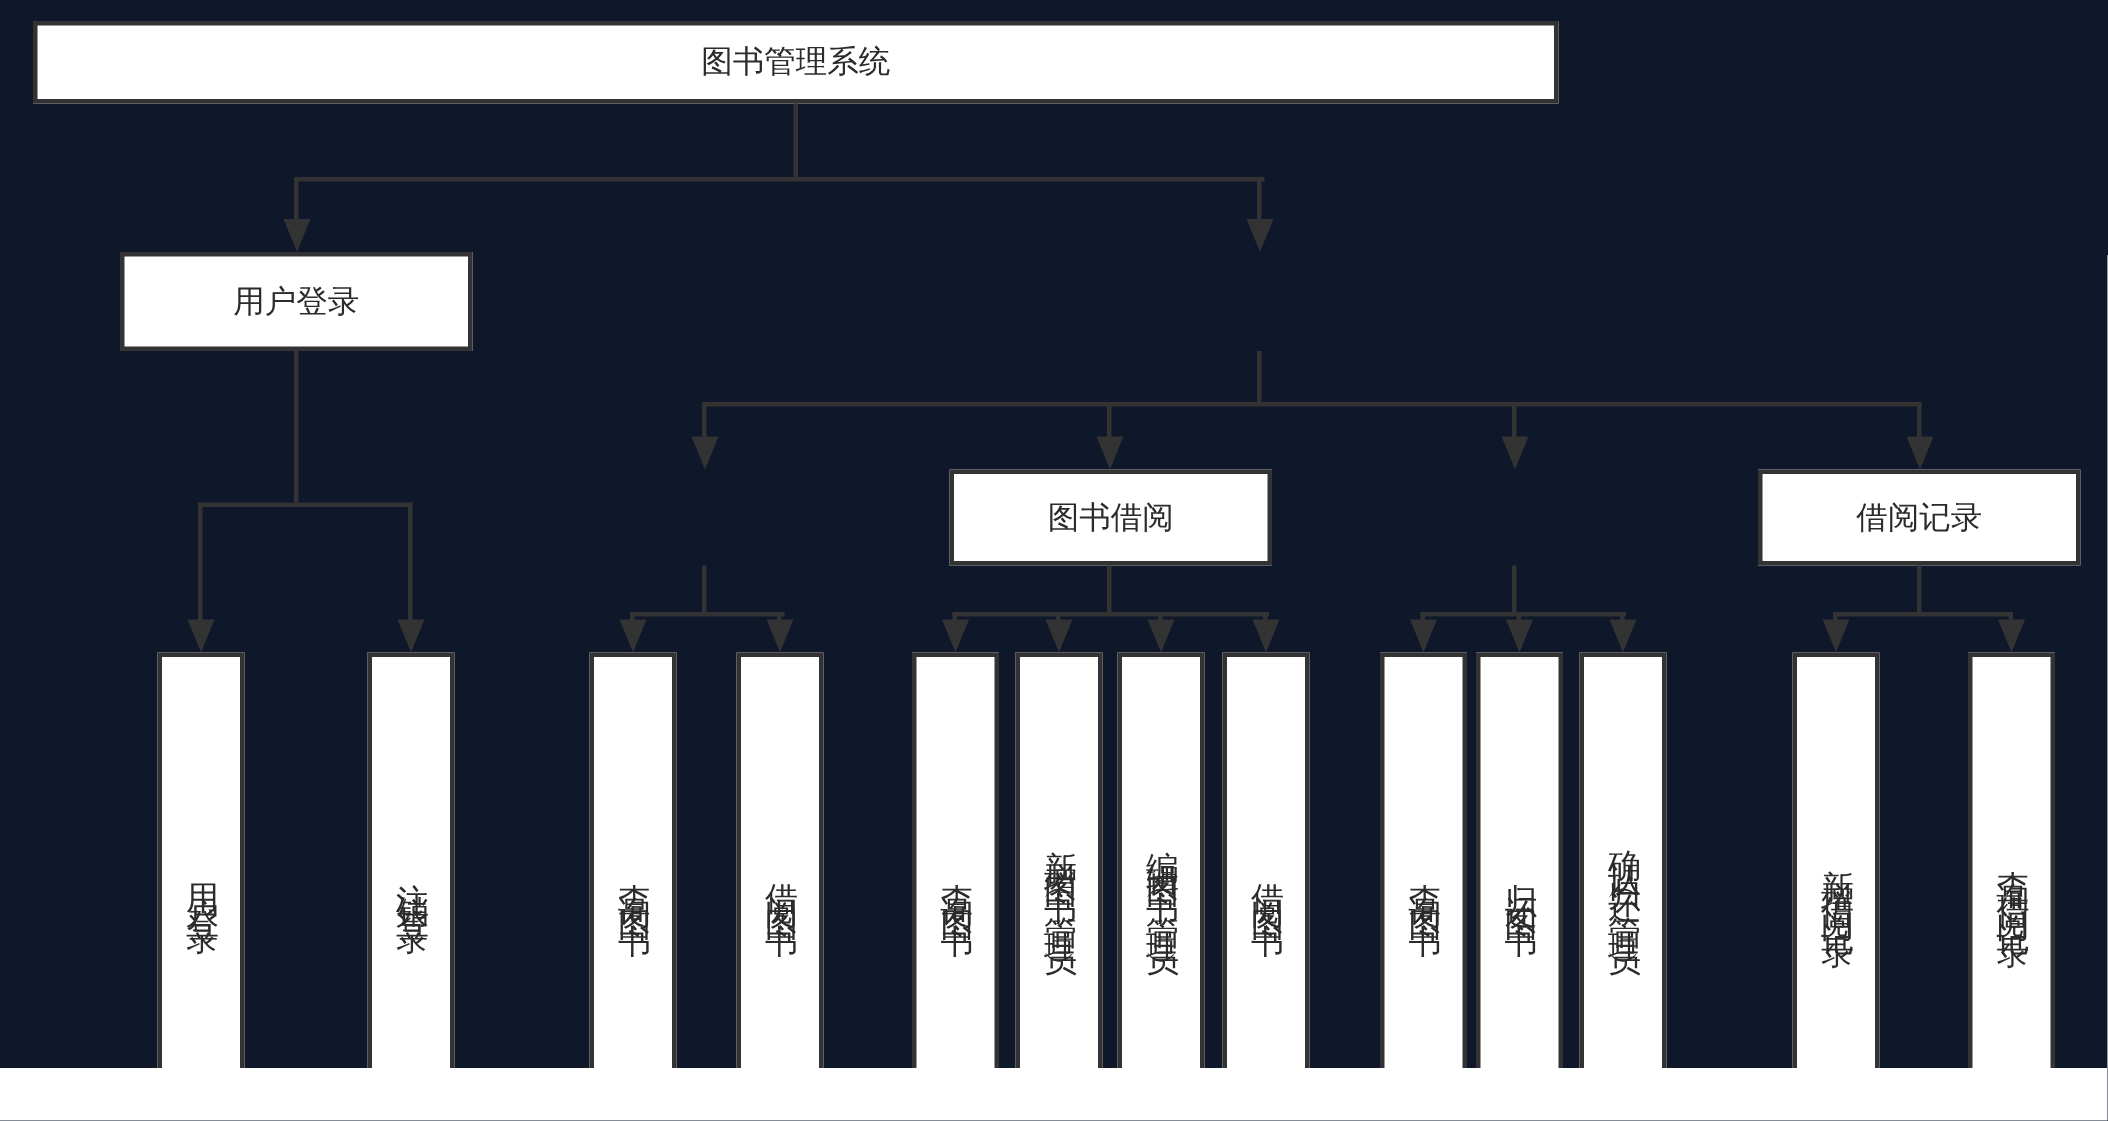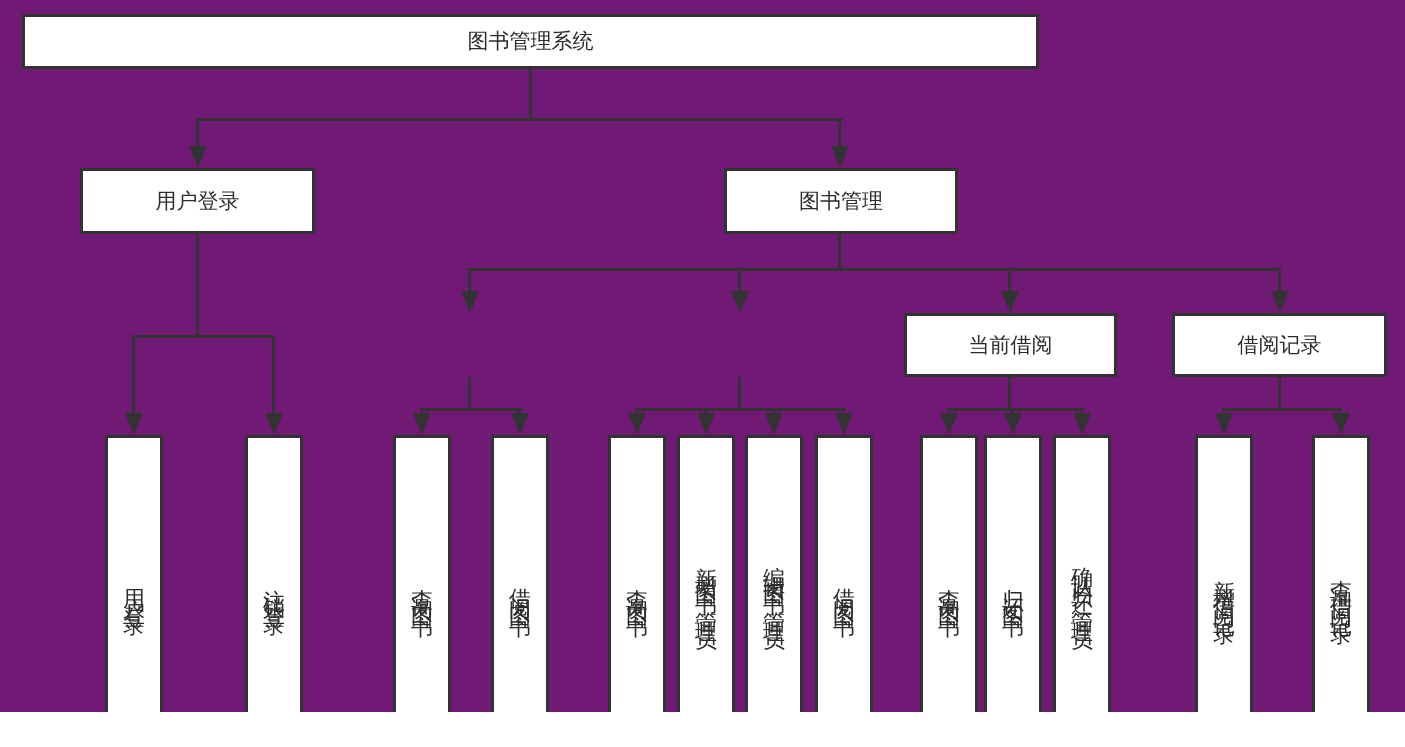--- a/index.html
+++ b/index.html
@@ -3,21 +3,21 @@
 <meta charset="utf-8">
 <style>
   :root{
     --line:#333333;
     --text:#2b2b2b;
     --wm:#a0a0a0;
     --boxbg:#ffffff;
   }
   html,body{margin:0;padding:0;background:#ffffff;}
   body{font-family:"DejaVu Sans", sans-serif;}
-  .canvas{position:relative;width:1405px;height:712px;background:#701a75;overflow:hidden;}
+  .canvas{position:relative;width:1405px;height:712px;background:#0f172a;overflow:hidden;}
   .box{
     position:absolute;
     box-sizing:border-box;
     border:3px solid var(--line);
     background:var(--boxbg);
     color:var(--text);
     display:flex;
     align-items:center;
     justify-content:center;
     font-size:21px;
@@ -50,23 +50,22 @@
   }
 </style>
 </head>
 <body>
 
 <div class="canvas">
 
   <div class="box" style="left:22px;top:14px;width:1017px;height:55px;">图书管理系统</div>
 
   <div class="box" style="left:80px;top:168px;width:235px;height:66px;">用户登录</div>
-  <div class="box" style="left:724px;top:168px;width:234px;height:66px;">图书管理</div>
 
-  <div class="box" style="left:904px;top:313px;width:213px;height:64px;">当前借阅</div>
+  <div class="box" style="left:633px;top:313px;width:215px;height:64px;">图书借阅</div>
   <div class="box" style="left:1172px;top:313px;width:215px;height:64px;">借阅记录</div>
 
   <div class="box v" style="left:105px;top:435px;width:58px;height:302px;">用户登录</div>
   <div class="box v" style="left:245px;top:435px;width:58px;height:302px;">注销登录</div>
 
   <div class="box v" style="left:393px;top:435px;width:58px;height:302px;">查询图书</div>
   <div class="box v" style="left:491px;top:435px;width:58px;height:302px;">借阅图书</div>
 
   <div class="box v" style="left:608px;top:435px;width:58px;height:302px;">查询图书</div>
   <div class="box v" style="left:677px;top:435px;width:58px;height:302px;">新增图书（管理员）</div>

